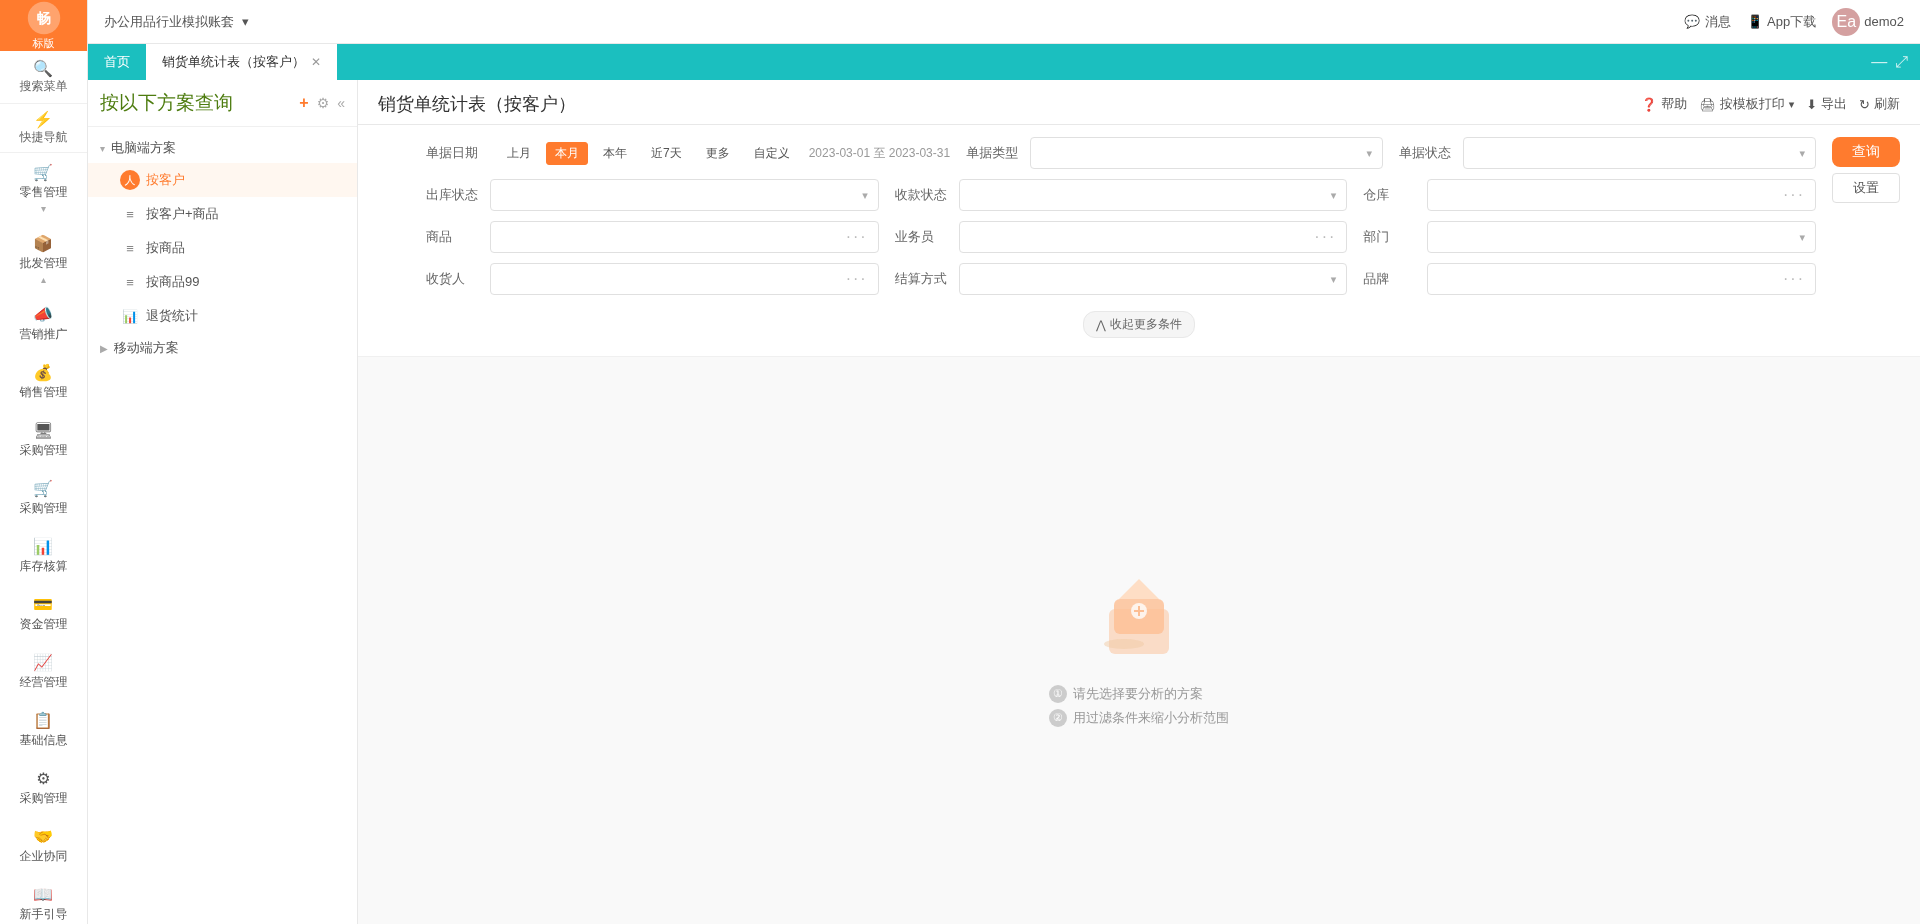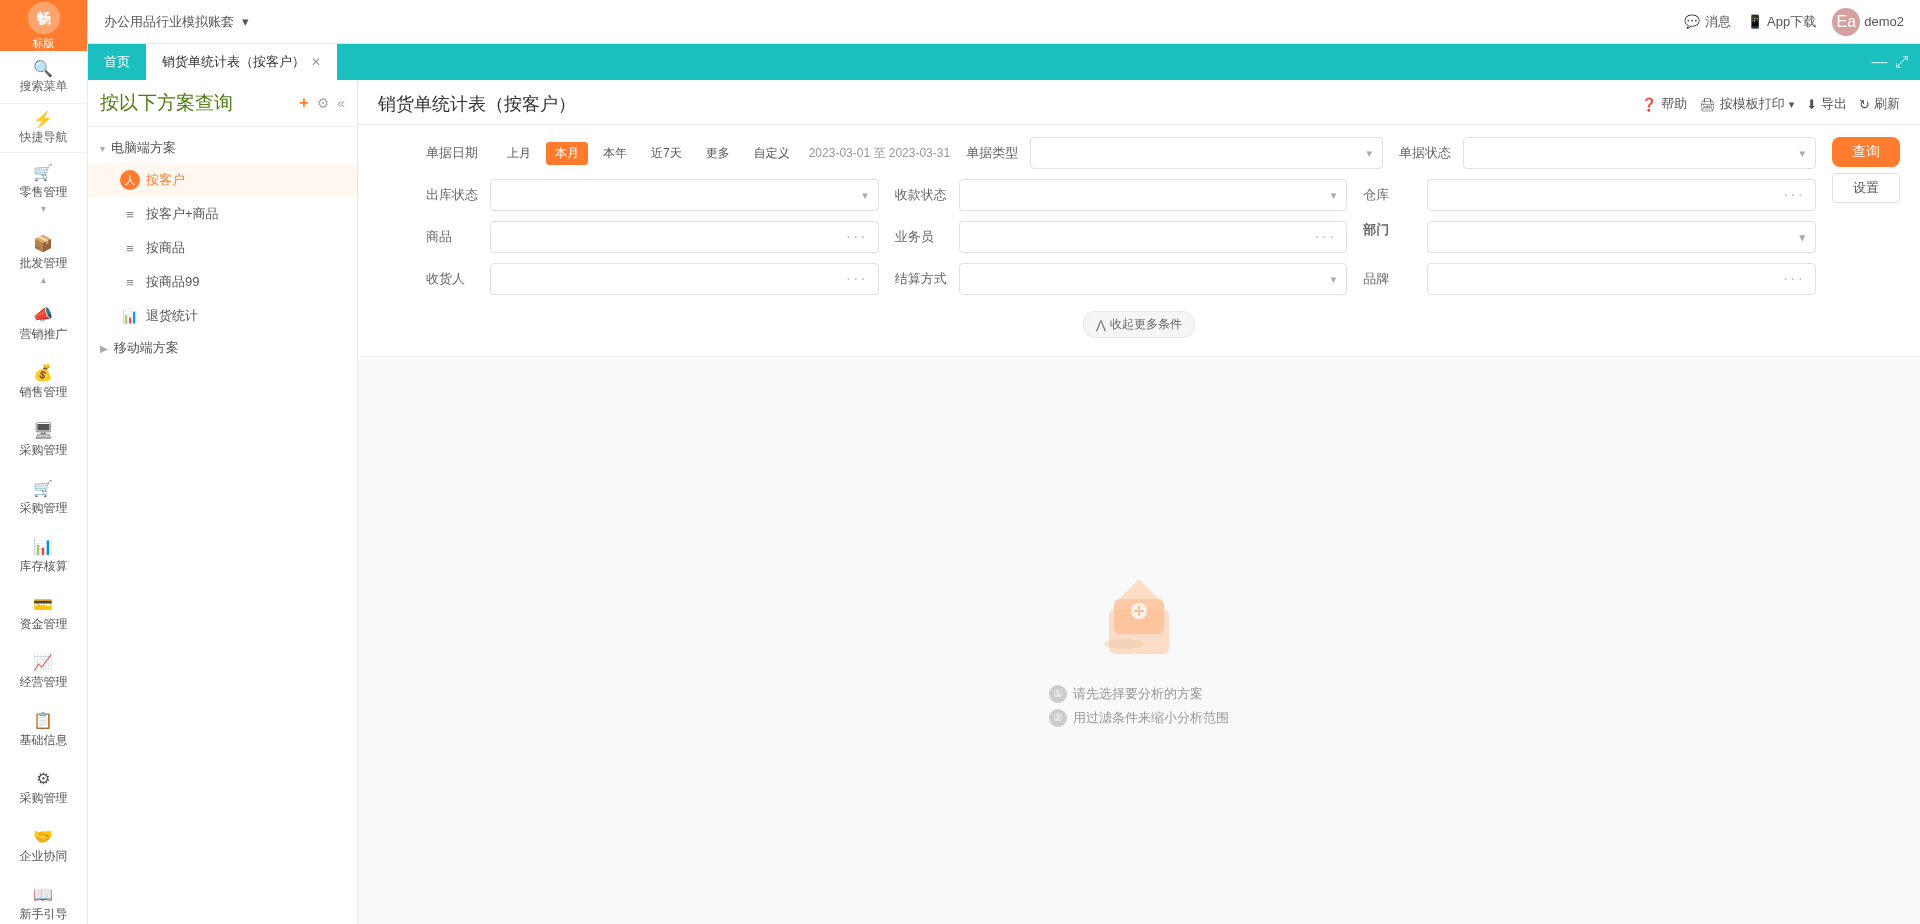--- a/index.html
+++ b/index.html
@@ -341,21 +341,21 @@
                   <span class="filter-dots">···</span>
                 </div>
               </div>
               <div style="flex:1; display:flex; align-items:center; gap:8px;">
                 <span class="filter-label">业务员</span>
                 <div class="filter-input">
                   <span class="placeholder"></span>
                   <span class="filter-dots">···</span>
                 </div>
               </div>
-              <div style="flex:1; display:flex; gap:8px;font-weight:bold;">
+              <div style="flex:1; display:flex; align-items:center; gap:8px;">
                 <span class="filter-label">部门</span>
                 <div class="filter-select">
                   <span class="placeholder"></span>
                   <span class="filter-select-icon">▾</span>
                 </div>
               </div>
             </div>
 
             <div class="filter-row">
               <div style="flex:1; display:flex; align-items:center; gap:8px;">

